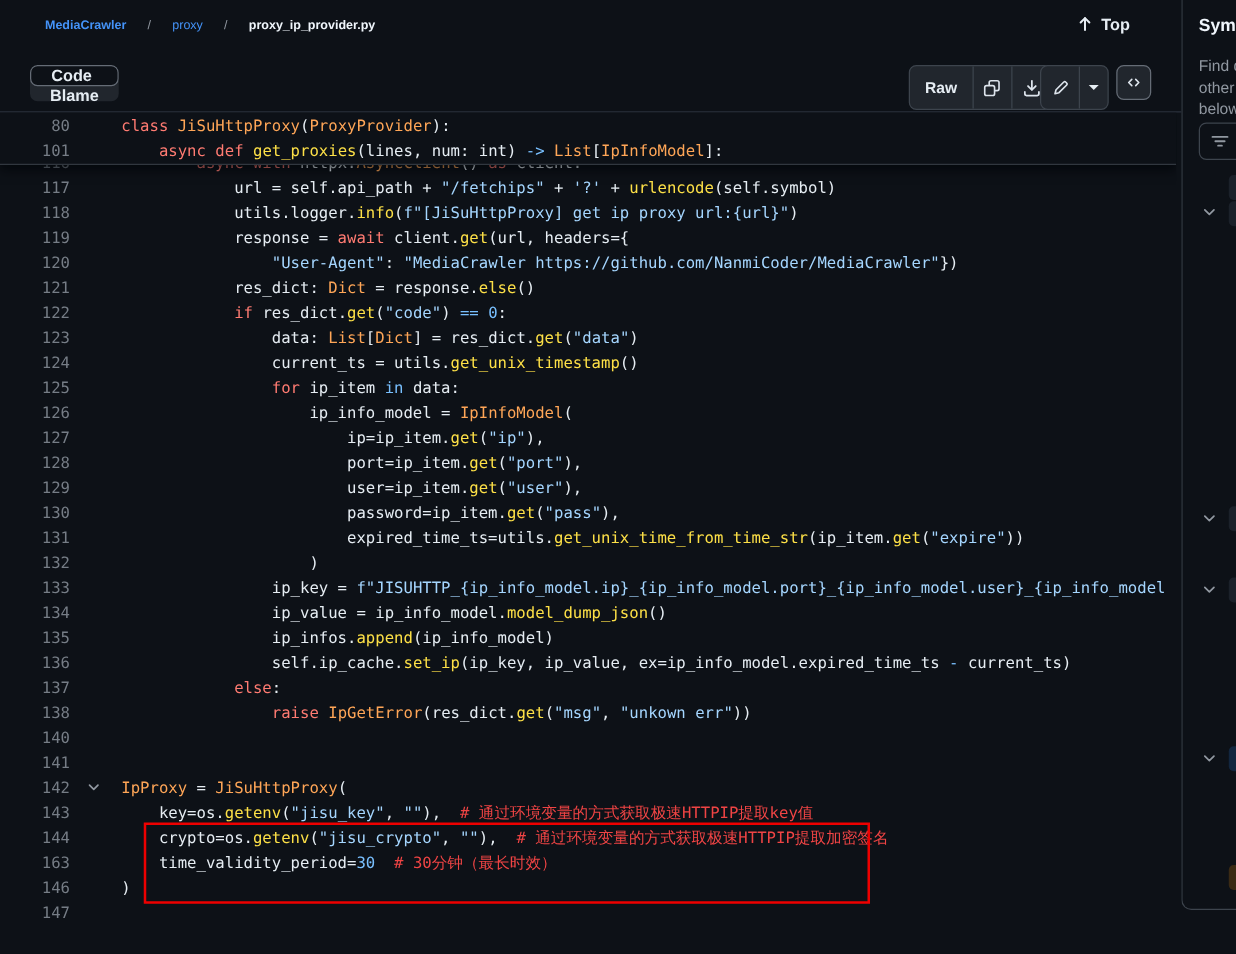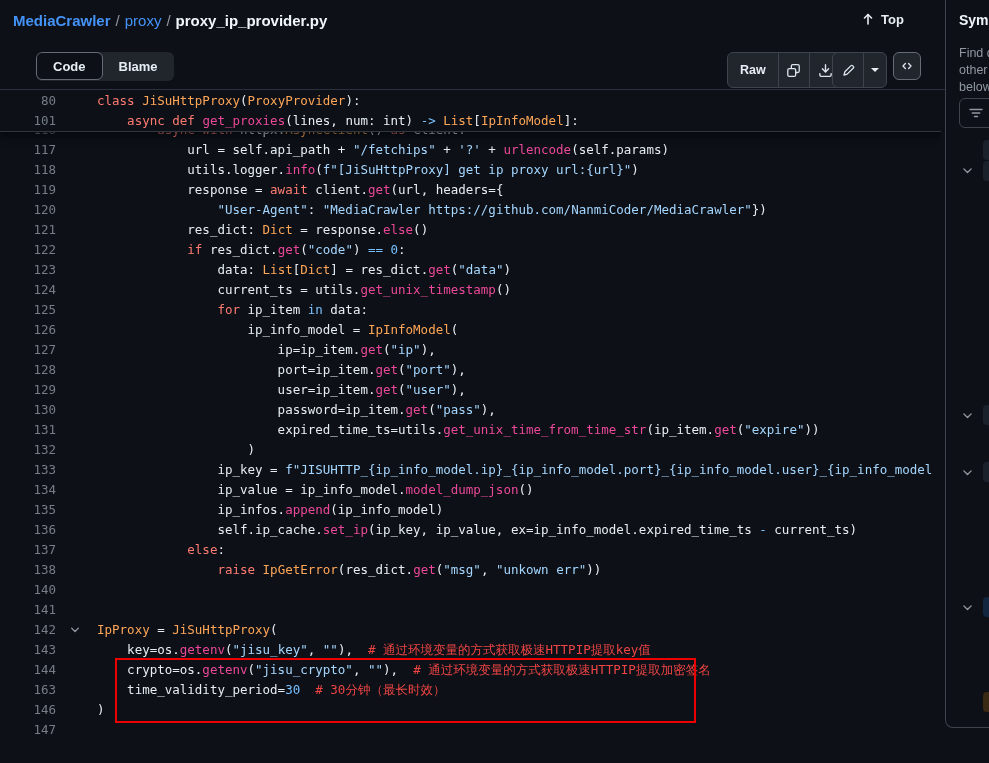--- a/index.html
+++ b/index.html
@@ -6,33 +6,33 @@
   html,body { width:989px; height:763px; }
   body {
     position:relative; overflow:hidden;
     background:#0d1117; color:#e6edf3;
     font-family:"Liberation Sans","DejaVu Sans",sans-serif;
   }
   a { text-decoration:none; }
 
   
   .crumb-bar { position:absolute; top:0; left:0; width:945px; height:41px;
-    display:flex; align-items:center; padding-left:13px; gap:5px; font-size:15px; }
+    display:flex; align-items:center; padding-left:36px; gap:17px; font-size:10px; }
   .crumb-link { color:#4493f8; font-weight:600; cursor:pointer; }
   .crumb-link.reg { font-weight:400; }
   .crumb-sep { color:#9198a1; }
   .crumb-file { color:#f0f6fc; font-weight:700; }
   .top-link { position:absolute; top:11px; left:860px; display:flex; align-items:center;
     gap:5px; color:#e6edf3; font-size:13px; font-weight:600; cursor:pointer; }
 
   
   .toolbar { position:absolute; top:41px; left:0; width:945px; height:49px;
     border-bottom:1px solid #2a313c; }
-  .seg { position:absolute; left:36px; top:11px; height:29px; display:flex;
-    background:#21262d; border-radius:6px; overflow:hidden; }
+  .seg { position:absolute; left:24px; top:11px; height:29px; display:flex;
+    background:#21262d; border-radius:6px; overflow:hidden;flex-direction:column; }
   .seg-btn { height:28px; padding:0 16px; display:flex; align-items:center;
     font-size:13px; font-weight:600; color:#e6edf3; background:transparent;
     border:none; cursor:pointer; font-family:inherit; }
   .seg-btn.active { background:#0d1117; border:1px solid #656c76; border-radius:6px; }
   .file-meta { position:absolute; left:185px; top:58px; font-family:"DejaVu Sans Mono",monospace;
     font-size:12px; color:#8b949e; letter-spacing:.3px; }
   .copilot { position:absolute; left:391px; top:57px; display:flex; align-items:center; gap:7px; }
   .copilot-label { font-size:13px; font-weight:700; color:#f0f6fc; }
   .btn-group { position:absolute; top:11px; height:36px; display:flex;
     background:#21262d; border:1px solid #3d444d; border-radius:6px; overflow:hidden; }
@@ -52,21 +52,21 @@
     display:flex; align-items:center; justify-content:center; color:#dde4ec; cursor:pointer; }
 
   
   .code-area { position:absolute; top:90px; left:0; width:941px; height:673px; overflow:hidden; }
   .rows { position:absolute; top:30px; left:0; width:100%; }
   .crow { display:flex; height:20px; line-height:20px;
     font-family:"DejaVu Sans Mono",monospace; font-size:12.5px; }
   .ln { width:56px; text-align:right; color:#767d86; flex:none; cursor:pointer; }
   .exp { width:41px; flex:none; display:flex; align-items:center; padding-left:13px; }
   .ct { white-space:pre; flex:none; }
-  .t-k{color:#ff7b72}.t-y{color:#ffa657}.t-f{color:#ec4899}
+  .t-k{color:#ff7b72}.t-y{color:#ffa657}.t-f{color:#fde047}
   .t-s{color:#a5d6ff}.t-o{color:#79c0ff}.t-c{color:#ef4444}.t-d{color:#e6edf3}
   .sticky { position:absolute; top:0; left:0; width:100%; background:#0d1117;
     border-bottom:1px solid rgba(61,68,77,.75);
     box-shadow:0 4px 8px rgba(1,4,9,.7); z-index:3; padding-top:1px; }
   .redbox { position:absolute; left:115px; top:568px; width:581px; height:65px;
     border:2px solid #ee0000; z-index:4; pointer-events:none; }
 
   
   .sym-panel { position:absolute; top:0; left:945px; width:44px; height:728px;
     background:#0d1117; border-left:1px solid #3d444d; border-bottom:1px solid #3d444d;
@@ -162,21 +162,21 @@
 <div class="code-area">
   <div class="rows" id="code-rows">
       <div class="crow">
         <div class="ln">116</div>
         <div class="exp"></div>
         <div class="ct"><span class="t-d">        </span><span class="t-k">async with </span><span class="t-d">httpx.</span><span class="t-y">AsyncClient</span><span class="t-d">() </span><span class="t-k">as</span><span class="t-d"> client:</span></div>
       </div>
       <div class="crow">
         <div class="ln">117</div>
         <div class="exp"></div>
-        <div class="ct"><span class="t-d">            url = self.api_path + </span><span class="t-s">"/fetchips"</span><span class="t-d"> + </span><span class="t-s">'?'</span><span class="t-d"> + </span><span class="t-f">urlencode</span><span class="t-d">(self.params)</span></div>
+        <div class="ct"><span class="t-d">            url = self.api_path + </span><span class="t-s">"/fetchips"</span><span class="t-d"> + </span><span class="t-s">'?'</span><span class="t-d"> + </span><span class="t-f">urlencode</span><span class="t-d">(self.symbol)</span></div>
       </div>
       <div class="crow">
         <div class="ln">118</div>
         <div class="exp"></div>
         <div class="ct"><span class="t-d">            utils.logger.</span><span class="t-f">info</span><span class="t-d">(</span><span class="t-s">f"[JiSuHttpProxy] get ip proxy url:{url}"</span><span class="t-d">)</span></div>
       </div>
       <div class="crow">
         <div class="ln">119</div>
         <div class="exp"></div>
         <div class="ct"><span class="t-d">            response = </span><span class="t-k">await</span><span class="t-d"> client.</span><span class="t-f">get</span><span class="t-d">(url, headers={</span></div>

